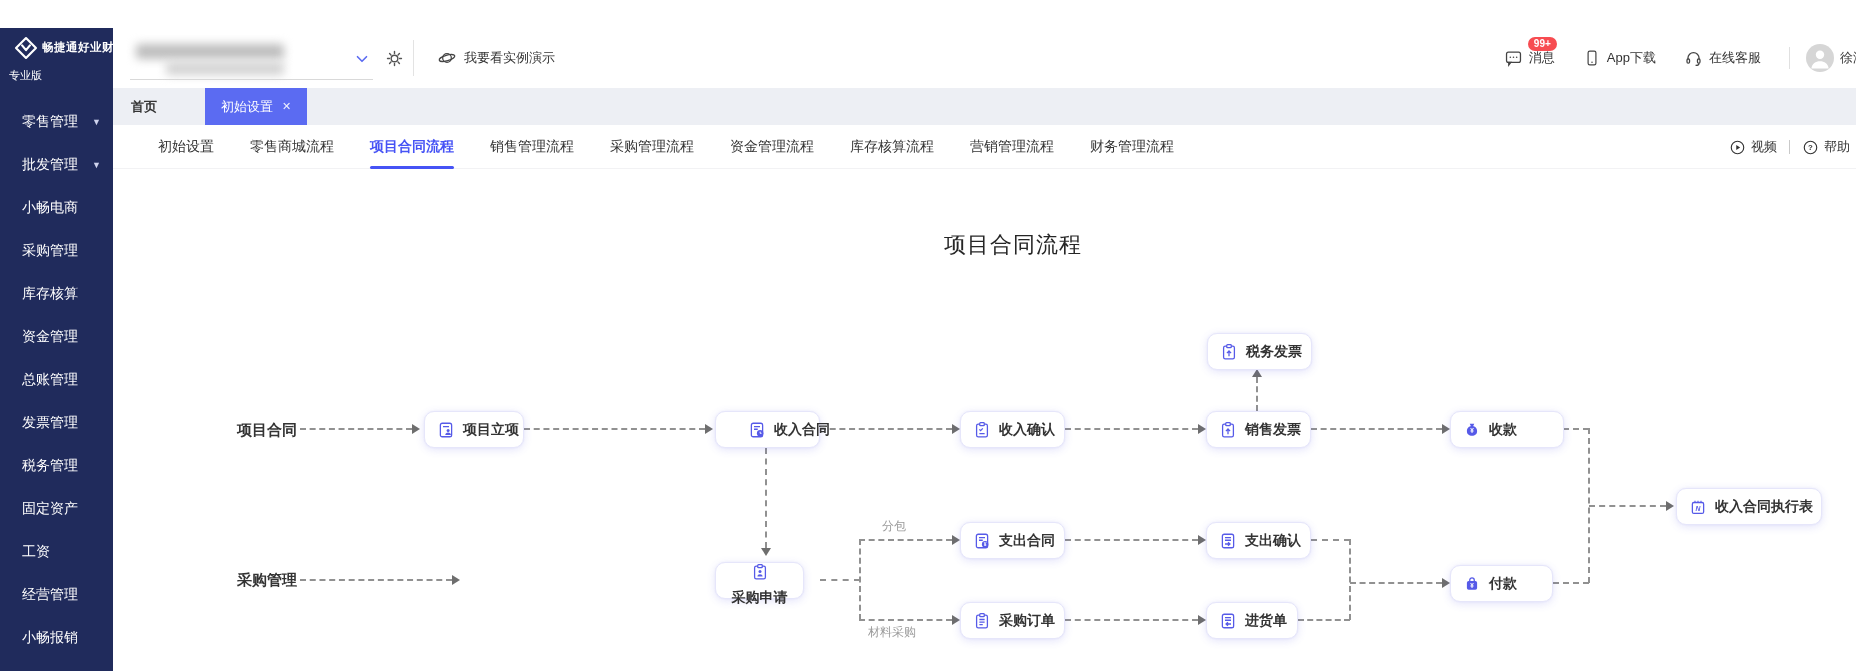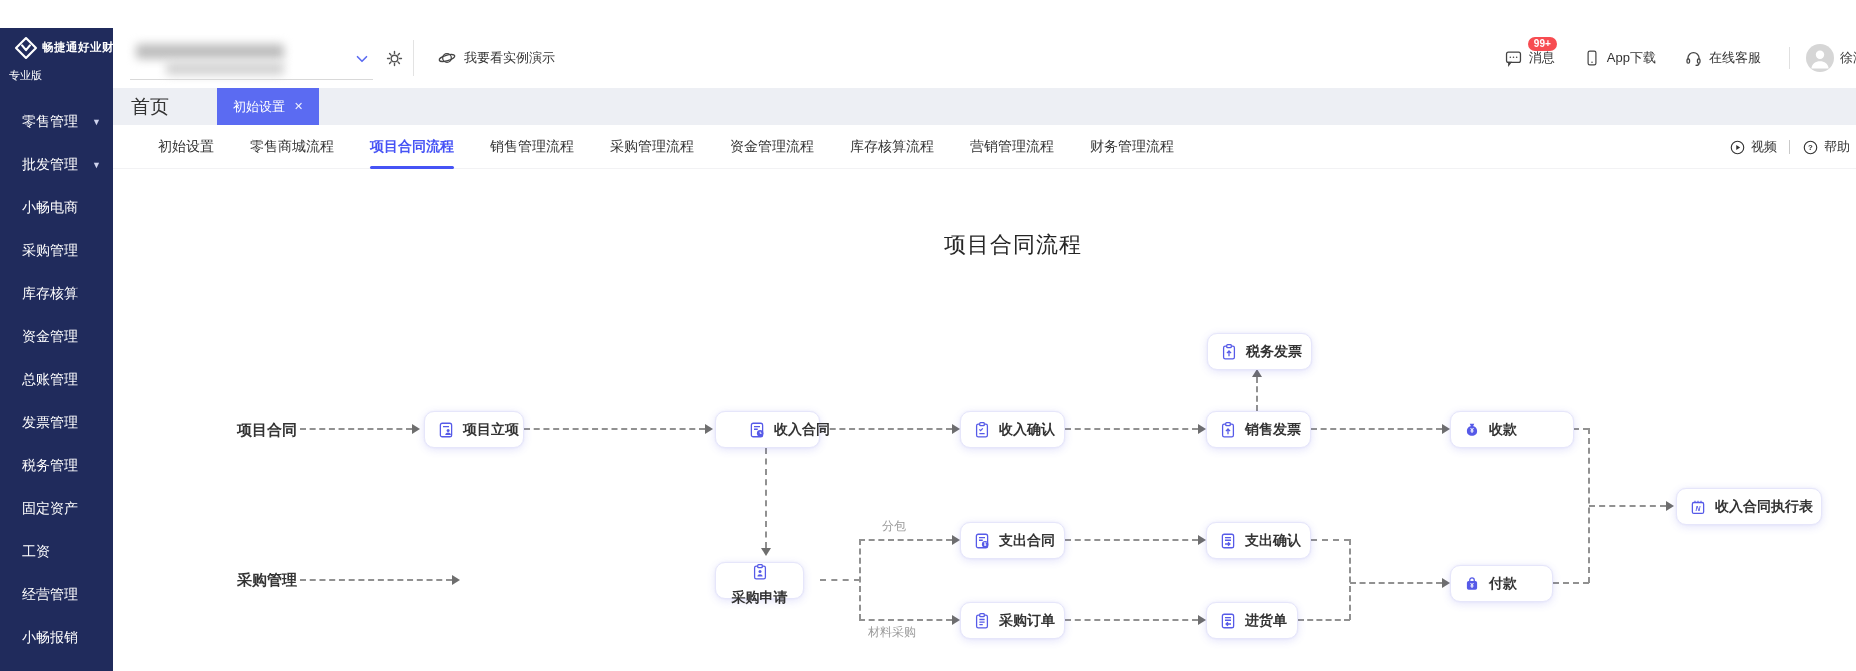--- a/index.html
+++ b/index.html
@@ -29,21 +29,21 @@
   .demo-link { position:absolute; left:324px; top:20px; display:flex; align-items:center; gap:7px; font-size:13px; color:#333; cursor:pointer; }
   .hdr-right { position:absolute; right:0; top:0; height:60px; display:flex; align-items:center; }
   .hdr-action { position:relative; display:flex; align-items:center; gap:6px; font-size:13px; color:#333; margin-right:28px; cursor:pointer; white-space:nowrap; }
   .badge { position:absolute; top:-12px; left:14px; background:#f74c51; color:#fff; font-size:10px; line-height:14px; padding:0 6px; border-radius:8px; font-weight:bold;margin-left:10px; }
   .vline { width:1px; height:22px; background:#e0e0e0; margin-right:16px; }
   .avatar { width:28px; height:28px; border-radius:50%; background:#d6d6d6; display:flex; align-items:center; justify-content:center; margin-right:6px; overflow:hidden; }
   .username { font-size:13px; color:#333; white-space:nowrap; width:16px; overflow:visible; }
 
   
   .wtabs { position:absolute; left:113px; top:88px; right:0; height:37px; background:#edeff4; display:flex; align-items:stretch; }
-  .wtab-home { display:flex; align-items:center; padding:0 24px 0 18px; font-size:19px; color:#333; cursor:pointer; }
+  .wtab-home { display:flex; align-items:center; padding:0 24px 0 18px; font-size:13px; color:#333; cursor:pointer;font-weight:bold; }
   .wtab-active { margin-left:24px; background:#5b6bf2; color:#fff; display:flex; align-items:center; gap:9px; padding:0 16px; font-size:13px; cursor:pointer; }
   .wtab-active .close { font-size:11px; opacity:.9; cursor:pointer; }
 
   
   .content { position:absolute; left:113px; top:125px; right:0; bottom:0; background:#fff; }
   .tabsrow { position:relative; height:44px; display:flex; align-items:center; padding-left:45px; gap:36px; border-bottom:1px solid #f2f2f4; }
   .tab { position:relative; font-size:14px; color:#333; cursor:pointer; height:44px; display:flex; align-items:center; white-space:nowrap; }
   .tab.active { color:#4653f5; font-weight:bold; }
   .tab.active .tab-underline { position:absolute; left:0; right:0; bottom:0; height:3px; background:#4653f5; border-radius:2px; }
   .tabs-utils { position:absolute; right:6px; top:0; height:44px; display:flex; align-items:center; gap:12px; font-size:13px; color:#333; }
@@ -335,21 +335,21 @@
   <div class="fnode" style="left:1206px;top:411px;width:105px;">
     <span>
         <svg width="18" height="18" viewBox="0 0 24 24" fill="none" stroke="#565ae8" stroke-width="1.7">
           <rect x="4.8" y="4.2" width="14.4" height="17" rx="2.2"></rect>
           <rect x="9" y="2.2" width="6" height="4" rx="1" fill="#fff"></rect>
           <path d="M12 17.5v-6.3 M9.2 13.5L12 10.7l2.8 2.8"></path>
         </svg>
       </span>
     <span>销售发票</span>
   </div>
-  <div class="fnode" style="left:1450px;top:411px;width:124px;">
+  <div class="fnode" style="left:1450px;top:411px;width:114px;">
     <span>
         <svg width="18" height="18" viewBox="0 0 24 24">
           <path d="M9 3.5h6l-1.4 3h-3.2z" fill="#565ae8"></path>
           <path d="M12 6.5c-4.2 0-6.8 3-6.8 6.7 0 4.4 2.8 6.3 6.8 6.3s6.8-1.9 6.8-6.3c0-3.7-2.6-6.7-6.8-6.7z" fill="#565ae8"></path>
           <text x="12" y="16.6" text-anchor="middle" font-size="8.5" font-weight="bold" fill="#fff">¥</text>
         </svg>
       </span>
     <span>收款</span>
   </div>
   <div class="fnode" style="left:715px;top:562px;width:89px;flex-direction:column;">

